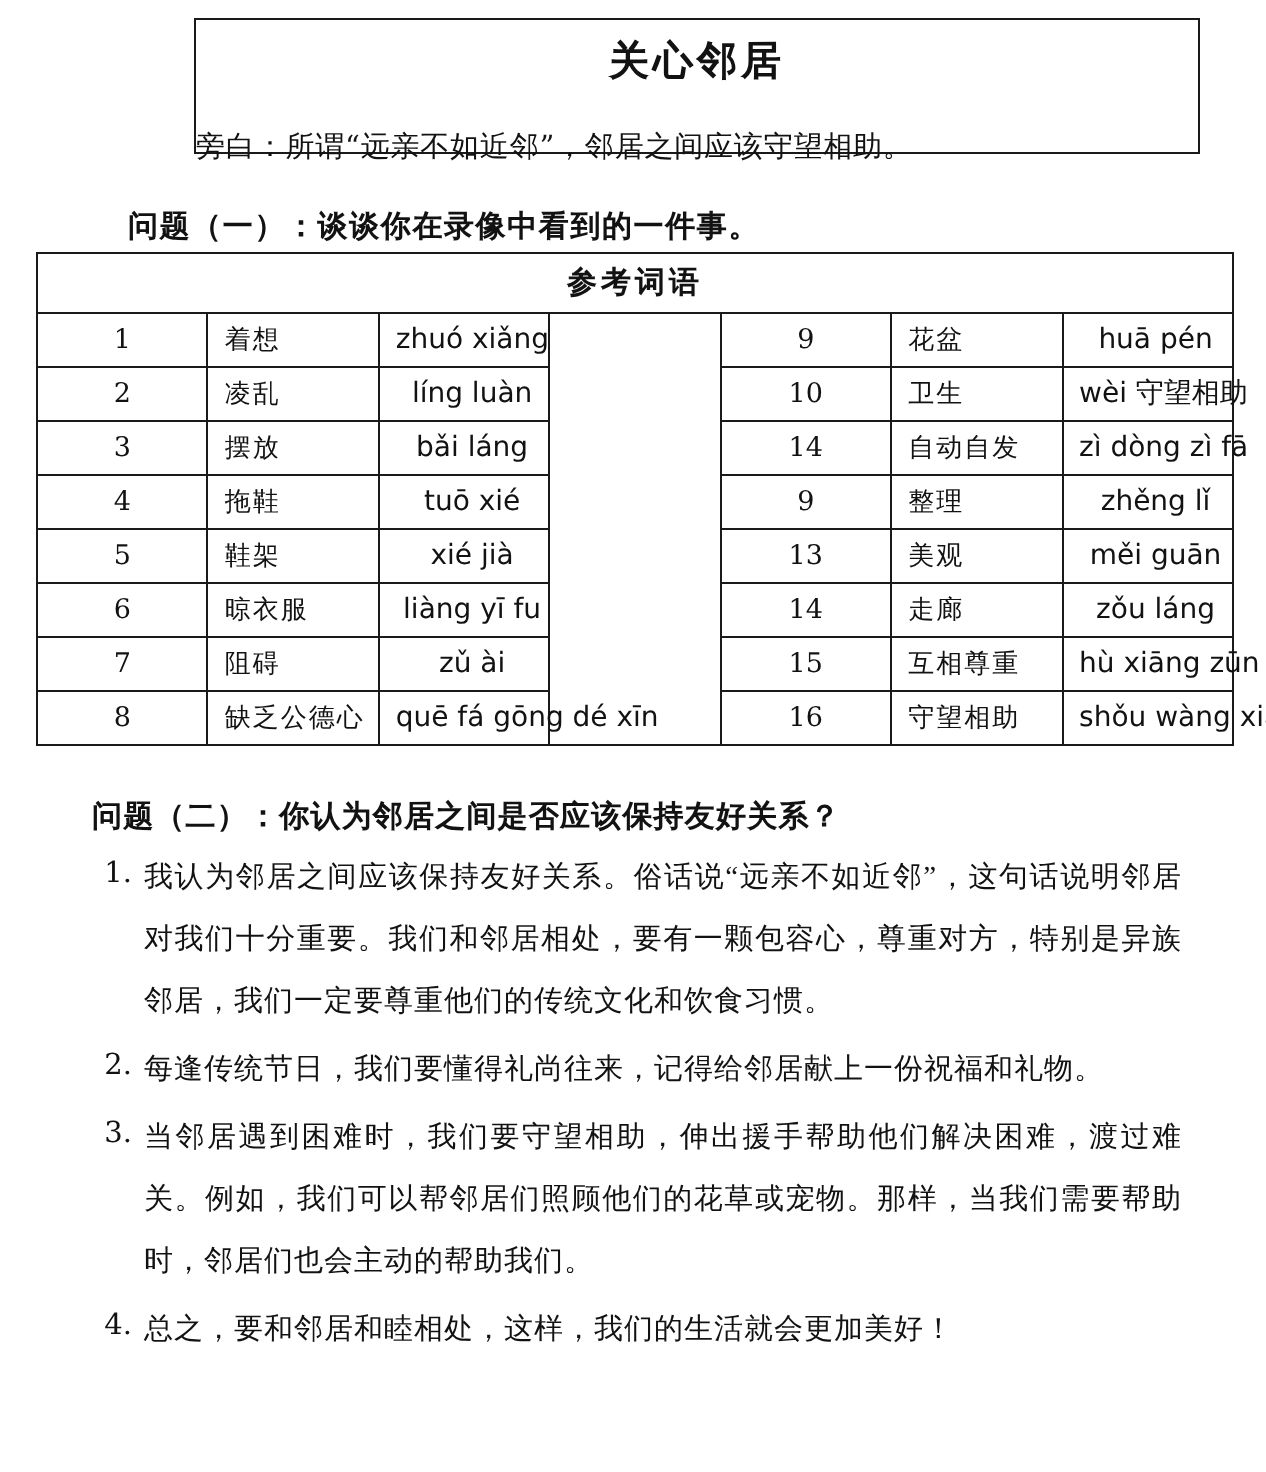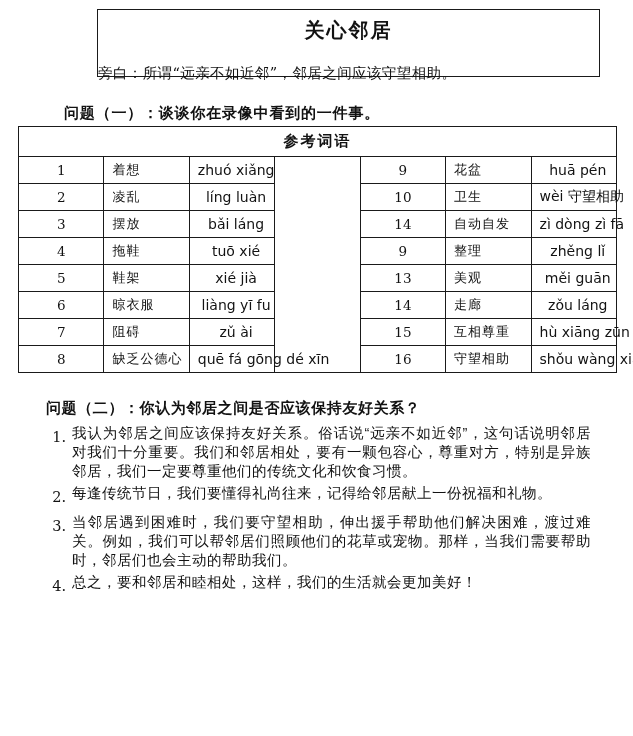--- a/index.html
+++ b/index.html
@@ -144,23 +144,23 @@
     flex: 0 0 26px;
     text-align: right;
     padding-right: 6px;
     box-sizing: border-box;
     font-family: "DejaVu Serif", "Liberation Serif", serif;
     font-size: 14.5px;
     line-height: 26px;
   }
   .answer-text {
     flex: 1;
-    font-family: Liberation Sans, sans-serif;
+    font-family: Liberation Serif, serif;
     font-size: 14.5px;
-    line-height: 19px;
+    line-height: 31px;
     text-align: justify;
     text-justify: inter-character;
     letter-spacing: 0.5px;
   }
 </style>
 </head>
 <body>
 
 <div class="title-box">
   <div class="doc-title">关心邻居</div>

